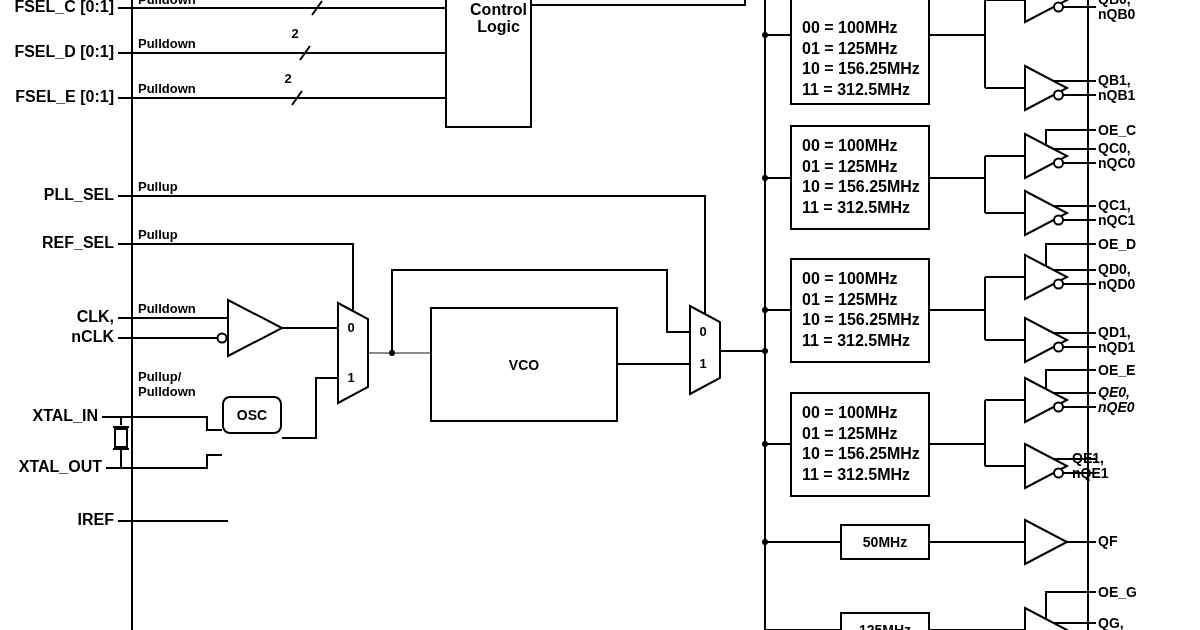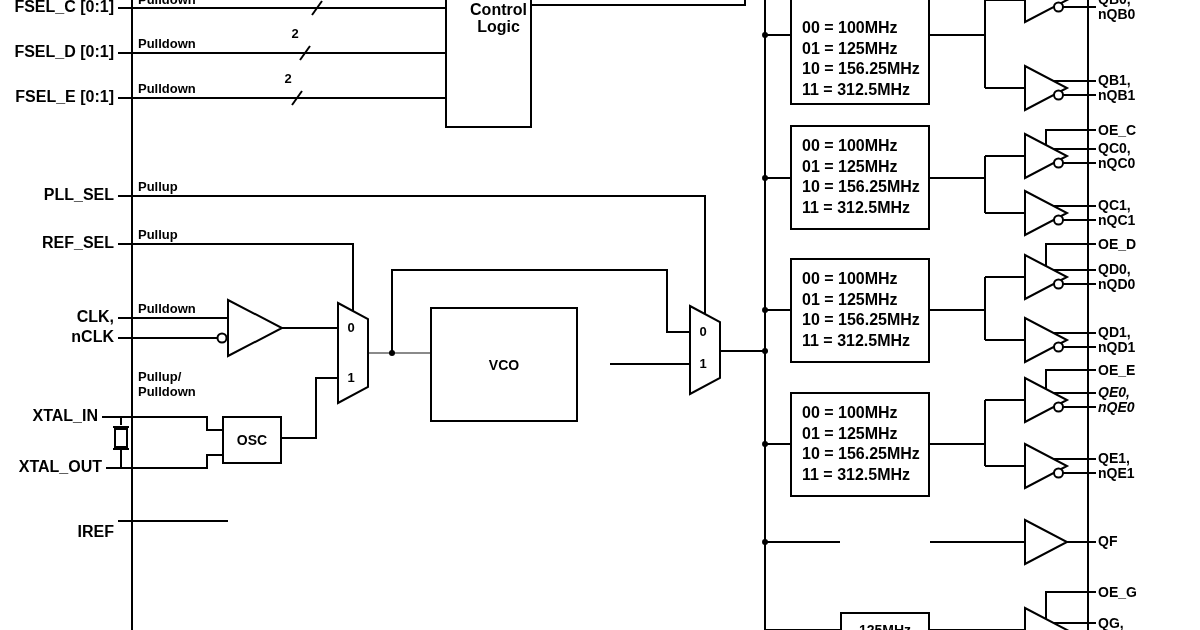--- a/index.html
+++ b/index.html
@@ -167,25 +167,25 @@
       <circle cx="765" cy="310" r="3"></circle>
       <circle cx="765" cy="444" r="3"></circle>
       <circle cx="765" cy="542" r="3"></circle>
     </g>
   </svg>
 
   <div class="box" style="left:445px;top:-45px;width:87px;height:173px;"></div>
   <div class="abs lbl pre" style="left:445px;top:2px;width:107px;text-align:center;line-height:16.5px;">Control
 Logic</div>
 
-  <div class="box" style="left:430px;top:307px;width:148px;height:115px;">
+  <div class="box" style="left:430px;top:307px;width:188px;height:115px;">
     <span>VCO</span>
   </div>
 
-  <div class="box" style="left:222px;top:416px;width:60px;height:48px;">
+  <div class="box" style="left:222px;top:396px;width:60px;height:38px;border-radius:8px;">
     <span>OSC</span>
   </div>
 
   <div class="box" style="left:790px;top:-35px;width:140px;height:140px;"></div>
   <div class="abs div-text" style="left:802px;top:18px;">00 = 100MHz
 01 = 125MHz
 10 = 156.25MHz
 11 = 312.5MHz</div>
 
   <div class="box" style="left:790px;top:125px;width:140px;height:105px;"></div>
@@ -199,20 +199,23 @@
 01 = 125MHz
 10 = 156.25MHz
 11 = 312.5MHz</div>
 
   <div class="box" style="left:790px;top:392px;width:140px;height:105px;"></div>
   <div class="abs div-text" style="left:802px;top:403px;">00 = 100MHz
 01 = 125MHz
 10 = 156.25MHz
 11 = 312.5MHz</div>
 
+  <div class="box" style="left:840px;top:524px;width:90px;height:36px;">
+    <span>50MHz</span>
+  </div>
 
   <div class="box" style="left:840px;top:612px;width:90px;height:36px;">
     <span>125MHz</span>
   </div>
 
   <div class="abs mux-lbl" style="left:343px;top:320px;">0</div>
   <div class="abs mux-lbl" style="left:343px;top:370px;">1</div>
   <div class="abs mux-lbl" style="left:695px;top:324px;">0</div>
   <div class="abs mux-lbl" style="left:695px;top:356px;">1</div>
 
@@ -221,21 +224,21 @@
 
   <div class="abs lbl in-name" style="left:0;top:-1px;">FSEL_C [0:1]</div>
   <div class="abs lbl in-name" style="left:0;top:44px;">FSEL_D [0:1]</div>
   <div class="abs lbl in-name" style="left:0;top:89px;">FSEL_E [0:1]</div>
   <div class="abs lbl in-name" style="left:0;top:187px;">PLL_SEL</div>
   <div class="abs lbl in-name" style="left:0;top:235px;">REF_SEL</div>
   <div class="abs lbl in-name" style="left:0;top:309px;">CLK,</div>
   <div class="abs lbl in-name" style="left:0;top:329px;">nCLK</div>
   <div class="abs lbl in-name" style="left:-16px;top:408px;">XTAL_IN</div>
   <div class="abs lbl in-name" style="left:-12px;top:459px;">XTAL_OUT</div>
-  <div class="abs lbl in-name" style="left:0;top:524px;">IREF</div>
+  <div class="abs lbl in-name" style="left:0;top:512px;">IREF</div>
 
   <div class="abs pull" style="left:138px;top:-8px;">Pulldown</div>
   <div class="abs pull" style="left:138px;top:36px;">Pulldown</div>
   <div class="abs pull" style="left:138px;top:81px;">Pulldown</div>
   <div class="abs pull" style="left:138px;top:179px;">Pullup</div>
   <div class="abs pull" style="left:138px;top:227px;">Pullup</div>
   <div class="abs pull" style="left:138px;top:301px;">Pulldown</div>
   <div class="abs pull pre" style="left:138px;top:344px;margin-top:25px;">Pullup/
 Pulldown</div>
 
@@ -249,19 +252,19 @@
   <div class="abs out" style="left:1098px;top:198px;">QC1,
 nQC1</div>
   <div class="abs out" style="left:1098px;top:237px;">OE_D</div>
   <div class="abs out" style="left:1098px;top:262px;">QD0,
 nQD0</div>
   <div class="abs out" style="left:1098px;top:325px;">QD1,
 nQD1</div>
   <div class="abs out" style="left:1098px;top:363px;">OE_E</div>
   <div class="abs out" style="left:1098px;top:385px;font-style:italic;">QE0,
 nQE0</div>
-  <div class="abs out" style="left:1098px;top:451px;">QE1,
+  <div class="abs out" style="left:1072px;top:451px;">QE1,
 nQE1</div>
   <div class="abs out" style="left:1098px;top:534px;">QF</div>
   <div class="abs out" style="left:1098px;top:585px;">OE_G</div>
   <div class="abs out" style="left:1098px;top:616px;">QG,</div>
 
 </div>
 
 </body></html>

